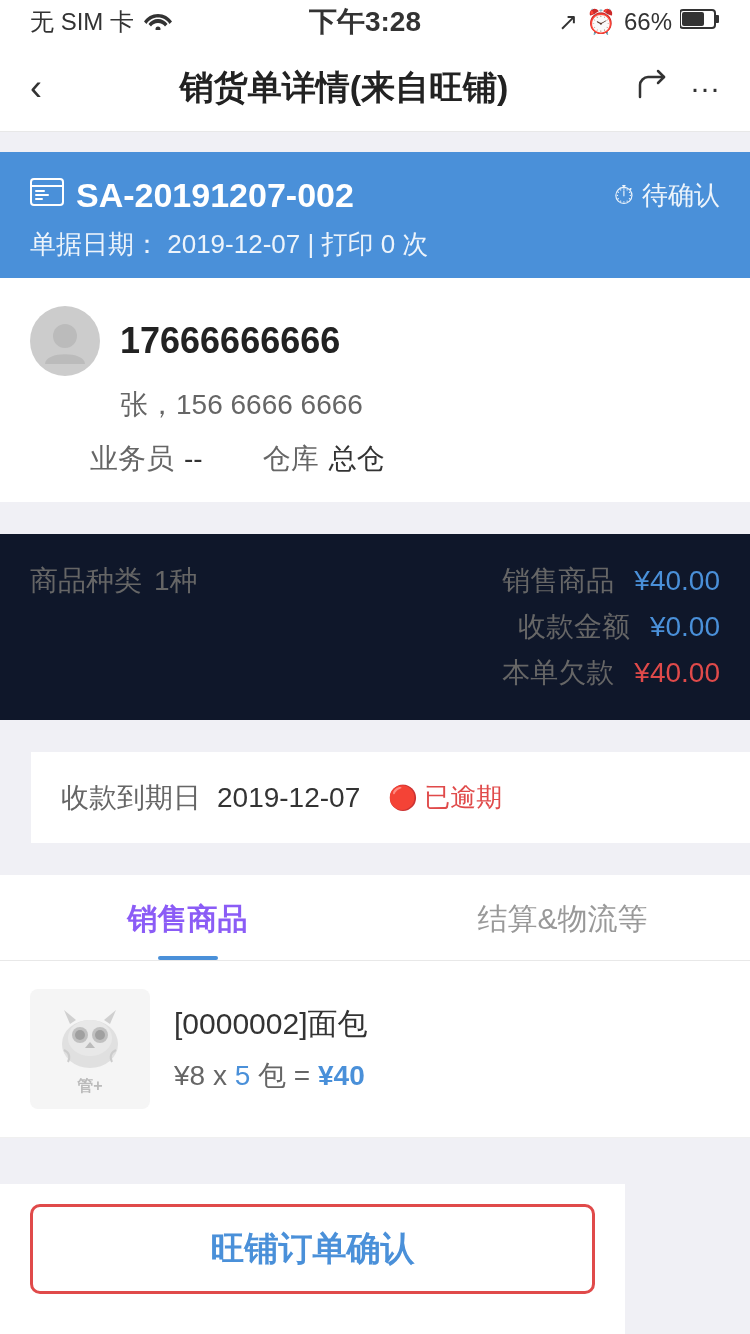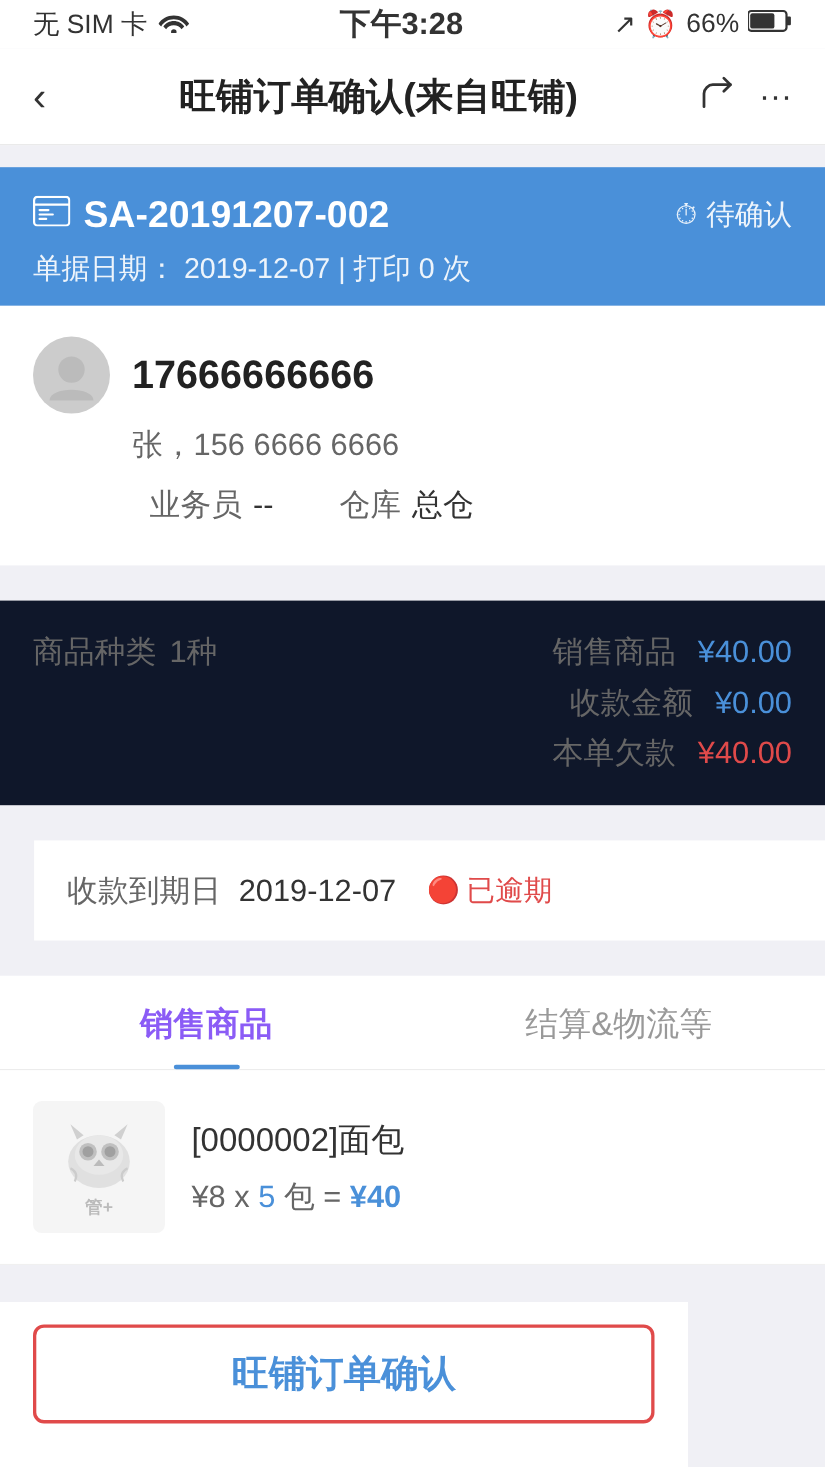--- a/index.html
+++ b/index.html
@@ -95,21 +95,21 @@
     }
     .order-date {
       color: #fff;
       font-size: 26px;
       opacity: 0.9;
     }
 
     
     .customer-section {
       background: #fff;
-      padding: 28px 30px 36px;
+      padding: 28px 30px 24px;
       margin-bottom: 16px;
     }
     .customer-row {
       display: flex;
       align-items: center;
       gap: 20px;
       margin-bottom: 10px;
     }
     .avatar {
       width: 70px;
@@ -130,21 +130,21 @@
       font-size: 28px;
       color: #666;
       margin-left: 90px;
       margin-bottom: 16px;
     }
     .customer-meta {
       display: flex;
       gap: 60px;
       font-size: 28px;
       color: #666;
-      margin-left: 106px;
+      margin-left: 60px;
     }
     .meta-item {
       display: flex;
       align-items: center;
       gap: 10px;
     }
     .meta-label { color: #666; }
     .meta-value { color: #333; }
 
     
@@ -354,21 +354,21 @@
         <rect x="0" y="2" width="35" height="18" rx="3" ry="3" fill="none" stroke="#333" stroke-width="2"></rect>
         <rect x="35" y="7" width="4" height="8" rx="1" fill="#333"></rect>
         <rect x="2" y="4" width="22" height="14" rx="2" fill="#333"></rect>
       </svg>
     </span>
   </div>
 </div>
 
 <div class="nav-bar">
   <span class="nav-back">‹</span>
-  <div class="nav-title">旺铺订单确认(来自旺铺)</div>
+  <div class="nav-title">销货单详情(来自旺铺)</div>
   <div class="nav-actions">
     <span class="nav-icon">
       <svg width="30" height="30" viewBox="0 0 30 30">
         <path d="M22 2 L28 8 L22 14" fill="none" stroke="#333" stroke-width="2.5" stroke-linecap="round" stroke-linejoin="round"></path>
         <path d="M28 8 L12 8 C8 8 4 12 4 16 L4 28" fill="none" stroke="#333" stroke-width="2.5" stroke-linecap="round"></path>
       </svg>
     </span>
     <span class="nav-icon">···</span>
   </div>
 </div>

